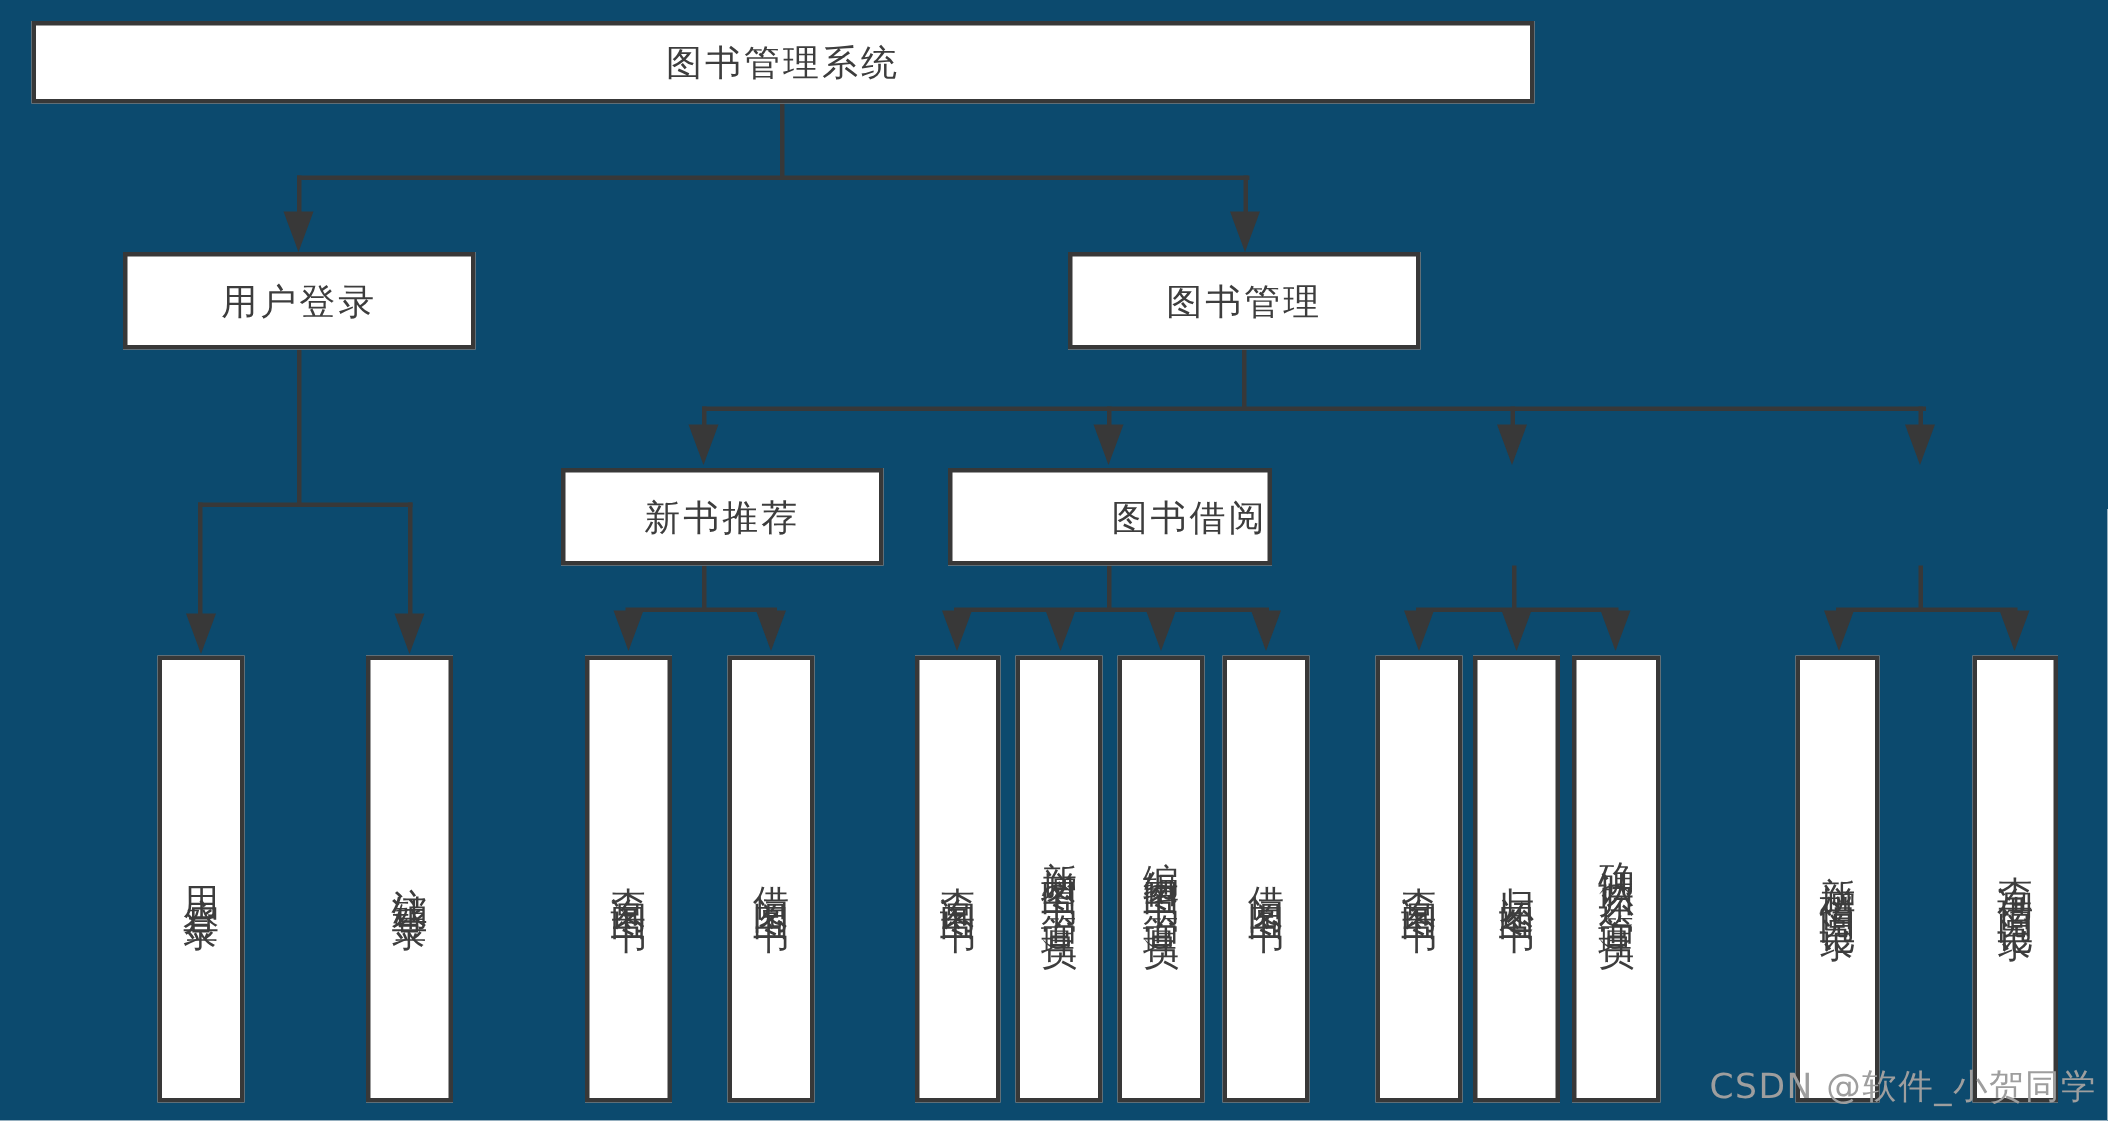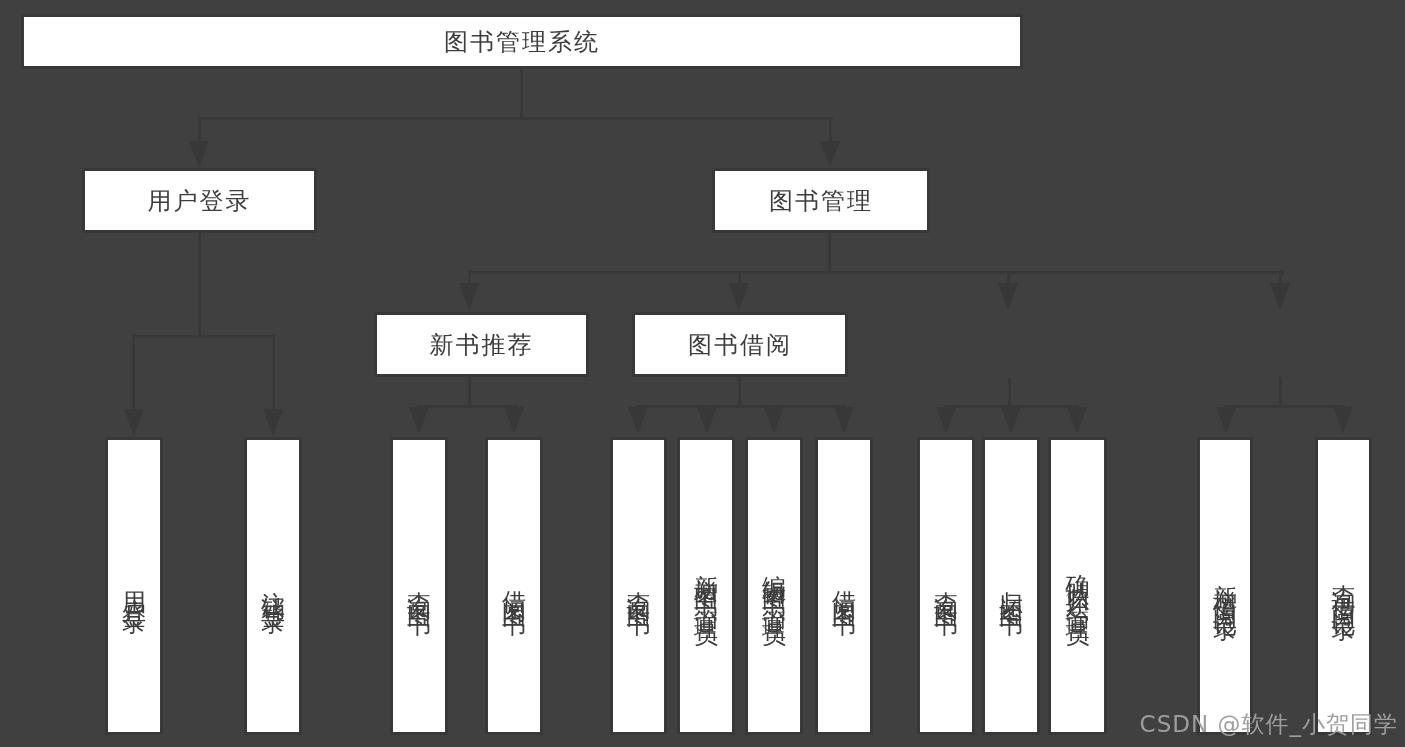--- a/index.html
+++ b/index.html
@@ -1,18 +1,18 @@
 <!DOCTYPE html>
 <html><head>
 <meta charset="utf-8">
 <style>
   html,body { margin:0; padding:0; background:#ffffff; }
   .canvas {
     position:relative; width:1405px; height:747px;
-    background:#404040; overflow:hidden;
+    background:#0c4a6e; overflow:hidden;
     font-family:"DejaVu Sans","Liberation Sans",sans-serif;
   }
   .node {
     position:absolute; box-sizing:border-box;
     border:3px solid #383838; background:#ffffff;
     display:flex; align-items:center; justify-content:center;
     font-size:24px; color:#3d3d3d; letter-spacing:2px; white-space:nowrap;
   }
   .leaf {
     writing-mode:vertical-rl; text-orientation:mixed;
@@ -82,28 +82,28 @@
   <div class="arrow" style="left:1216px;top:407px;"></div>
   <div class="arrow" style="left:1333px;top:407px;"></div>
 
   <div class="node" style="left:21px;top:14px;width:1002px;height:55px;">
     <span>图书管理系统</span>
   </div>
 
   <div class="node" style="left:82px;top:168px;width:235px;height:65px;">
     <span>用户登录</span>
   </div>
-  <div class="node" style="left:712px;top:168px;width:218px;height:65px;justify-content:center;">
+  <div class="node" style="left:712px;top:168px;width:235px;height:65px;justify-content:center;">
     <span>图书管理</span>
   </div>
 
   <div class="node" style="left:374px;top:312px;width:215px;height:65px;">
     <span>新书推荐</span>
   </div>
-  <div class="node" style="left:632px;top:312px;width:216px;height:65px;">
+  <div class="node" style="left:632px;top:312px;width:216px;height:65px;justify-content:flex-end;">
     <span>图书借阅</span>
   </div>
 
   <div class="node leaf" style="left:105px;top:437px;width:58px;height:298px;">
     <span>用户登录</span>
   </div>
   <div class="node leaf" style="left:244px;top:437px;width:58px;height:298px;">
     <span>注销登录</span>
   </div>
 

